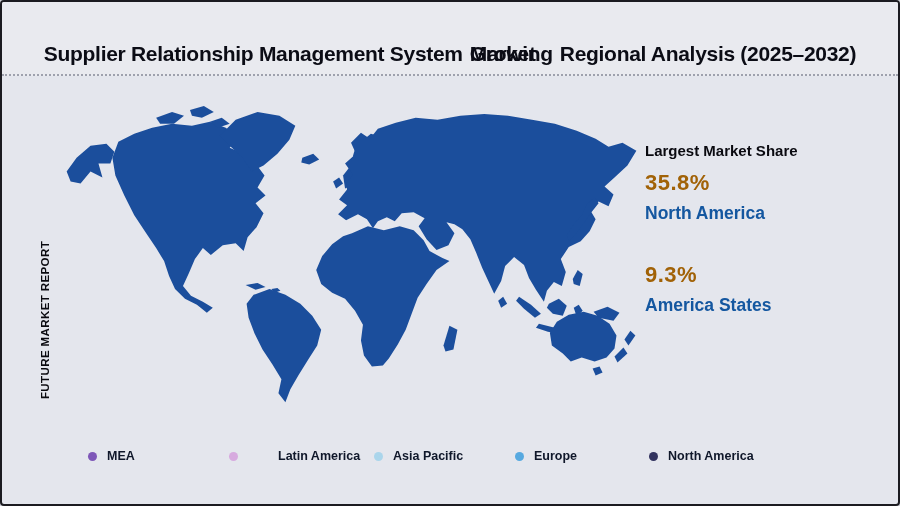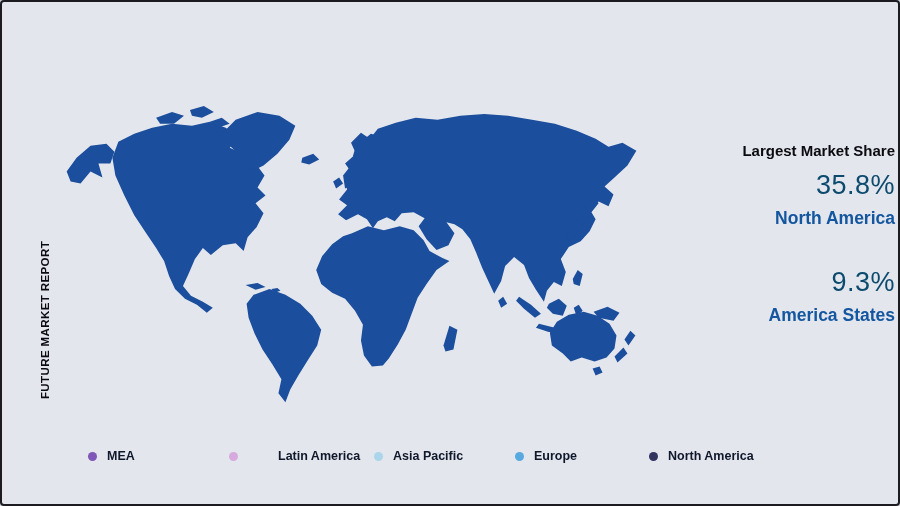--- a/index.html
+++ b/index.html
@@ -15,38 +15,48 @@
          font-weight:bold;font-size:21px;letter-spacing:-0.3px;color:#0b0c15;}
   .title .ovl{position:relative;display:inline-block;}
   .title .ovl .w-bottom{position:absolute;left:0;top:0;}
   
   .brand{position:absolute;left:43px;top:318px;transform:translate(-50%,-50%) rotate(-90deg);
          white-space:nowrap;font-weight:bold;font-size:11.5px;letter-spacing:0.4px;color:#0a0a10;}
   
   .map-wrap{position:absolute;left:57px;top:92px;width:590px;height:348px;}
   .map-wrap svg{width:100%;height:100%;display:block;}
   
-  .stats{position:absolute;left:643px;top:140px;width:250px;text-align:right;}
+  .stats{position:absolute;left:643px;top:140px;width:250px;}
   .stat{margin-bottom:40px;}
   .stat-label{font-weight:bold;font-size:15px;color:#0a0a10;margin:0 0 13px 0;}
-  .stat-value{font-weight:normal;font-size:27px;line-height:1;color:#0c4a6e;margin:0 0 9px 0;letter-spacing:0.5px;}
+  .stat-value{font-weight:bold;font-size:22px;line-height:1;color:#a16207;margin:0 0 9px 0;letter-spacing:0.5px;}
   .stat-region{font-weight:bold;font-size:17.5px;color:#1457a0;margin:0;}
   
   .legend{position:absolute;left:0;top:444px;width:100%;height:22px;}
   .legend-item{position:absolute;display:flex;align-items:center;gap:10px;}
   .legend-dot{width:9px;height:9px;border-radius:50%;flex:0 0 auto;}
   .legend-label{font-weight:bold;font-size:12.5px;color:#0f172a;white-space:nowrap;}
   .li-0{left:86px;top:3px;} .li-1{left:227px;top:3px;gap:40px;} .li-2{left:372px;top:3px;}
   .li-3{left:513px;top:3px;justify-content:flex-end;} .li-4{left:647px;top:3px;}
 </style>
 </head>
 <body>
 
 <div class="page">
 
+  <div class="header">
+    <div class="title">
+      <span>Supplier Relationship Management System</span>
+      <span class="ovl">
+        <span class="w-bottom">Market</span>
+        <span class="w-top">Growing</span>
+      </span>
+      <span>Regional Analysis (2025–2032)</span>
+    </div>
+  </div>
 
   <div class="brand">FUTURE MARKET REPORT</div>
 
   <div class="map-wrap">
     <svg viewBox="0 0 590 350" preserveAspectRatio="xMidYMid meet">
       <g stroke="none" fill="#1b4e9c">
 
         <path d="M6,78 L16,64 L30,52 L46,50 L54,58 L50,70 L38,70 L42,84 L30,78 L20,90 L10,88 Z"></path>
 
         <path d="M52,64 L58,48 L74,40 L92,34 L112,30 L132,32 L150,28 L166,34 L178,44

